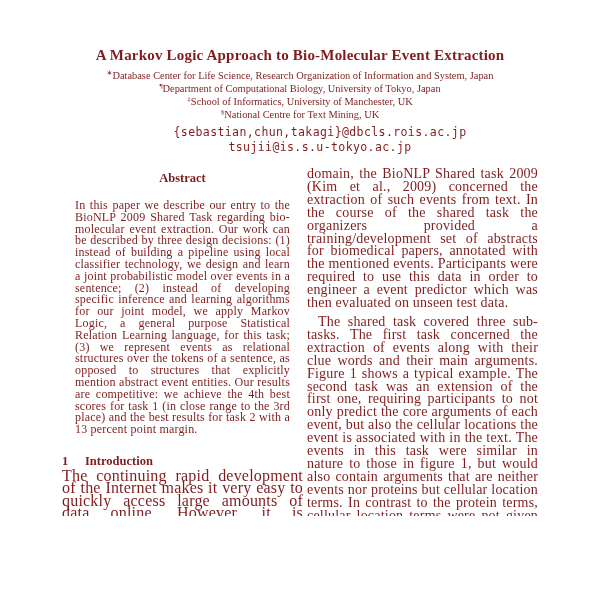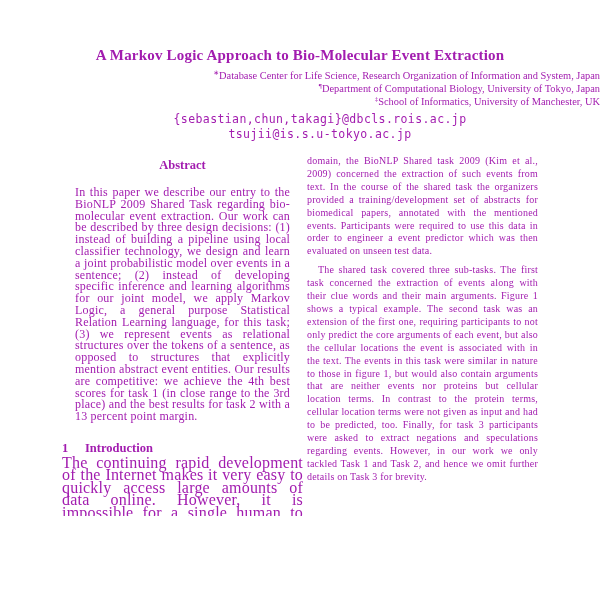--- a/index.html
+++ b/index.html
@@ -1,40 +1,40 @@
 <!DOCTYPE html>
 <html lang="en"><head>
 <meta charset="utf-8">
 <style>
   html,body{margin:0;padding:0;background:#ffffff;}
   .page{
     position:relative;
     width:600px;height:516px;
     background:#fff;
     overflow:hidden;
-    color:#a21caf;
+    color:#7f1d1d;
     font-family:"Liberation Serif", serif;
     border-radius:22px;
     -webkit-font-smoothing:antialiased;
   }
   
   .header{padding-top:47px;text-align:center;}
   .title{
     margin:0;
     font-size:15px;
     font-weight:bold;
     letter-spacing:.2px;
   }
   .authors{
     margin-top:12px;
     display:flex;justify-content:center;align-items:baseline;gap:15px;
     font-size:11.5px;font-weight:bold;
   }
   .authors sup{font-size:7px;font-weight:bold;line-height:0;}
-  .affils{margin-top:5px;font-size:10.4px;line-height:13px;text-align:right;}
+  .affils{margin-top:5px;font-size:10.4px;line-height:13px;}
   .affil sup{font-size:7px;line-height:0;}
   .emails{
     margin-top:4px;
     font-family:"DejaVu Sans Mono", monospace;
     font-size:11.5px;line-height:15px;letter-spacing:.4px;padding-left:40px;
   }
   
   .columns{
     display:flex;
     margin:11px 62px 0 62px;
@@ -56,39 +56,40 @@
     margin:18px 0 0 0;
     font-size:12.5px;font-weight:bold;
     text-align:left;
   }
   .section-heading .sec-num{display:inline-block;min-width:23px;}
   .body-par{
     margin:1px 0 0 0;
     font-size:16px;line-height:12.4px;letter-spacing:.2px;
   }
   .col-right .body-par{
-    font-size:10px;line-height:12.9px;margin:2px 0 0 0;
+    font-size:14px;line-height:12.9px;margin:2px 0 0 0;
   }
   .col-right .body-par + .body-par{
     margin-top:6px;text-indent:11px;
   }
 </style>
 </head>
 <body>
 
 <div class="page">
 
   <header class="header">
     <h1 class="title">A Markov Logic Approach to Bio-Molecular Event Extraction</h1>
 
 
     <div class="affils">
       <div class="affil"><sup>∗</sup><span>Database Center for Life Science, Research Organization of Information and System, Japan</span></div>
       <div class="affil"><sup>¶</sup><span>Department of Computational Biology, University of Tokyo, Japan</span></div>
       <div class="affil"><sup>‡</sup><span>School of Informatics, University of Manchester, UK</span></div>
+      <div class="affil"><sup>§</sup><span>National Centre for Text Mining, UK</span></div>
     </div>
 
     <div class="emails">
       <div>{sebastian,chun,takagi}@dbcls.rois.ac.jp</div>
       <div>tsujii@is.s.u-tokyo.ac.jp</div>
     </div>
   </header>
 
   <main class="columns">
 

